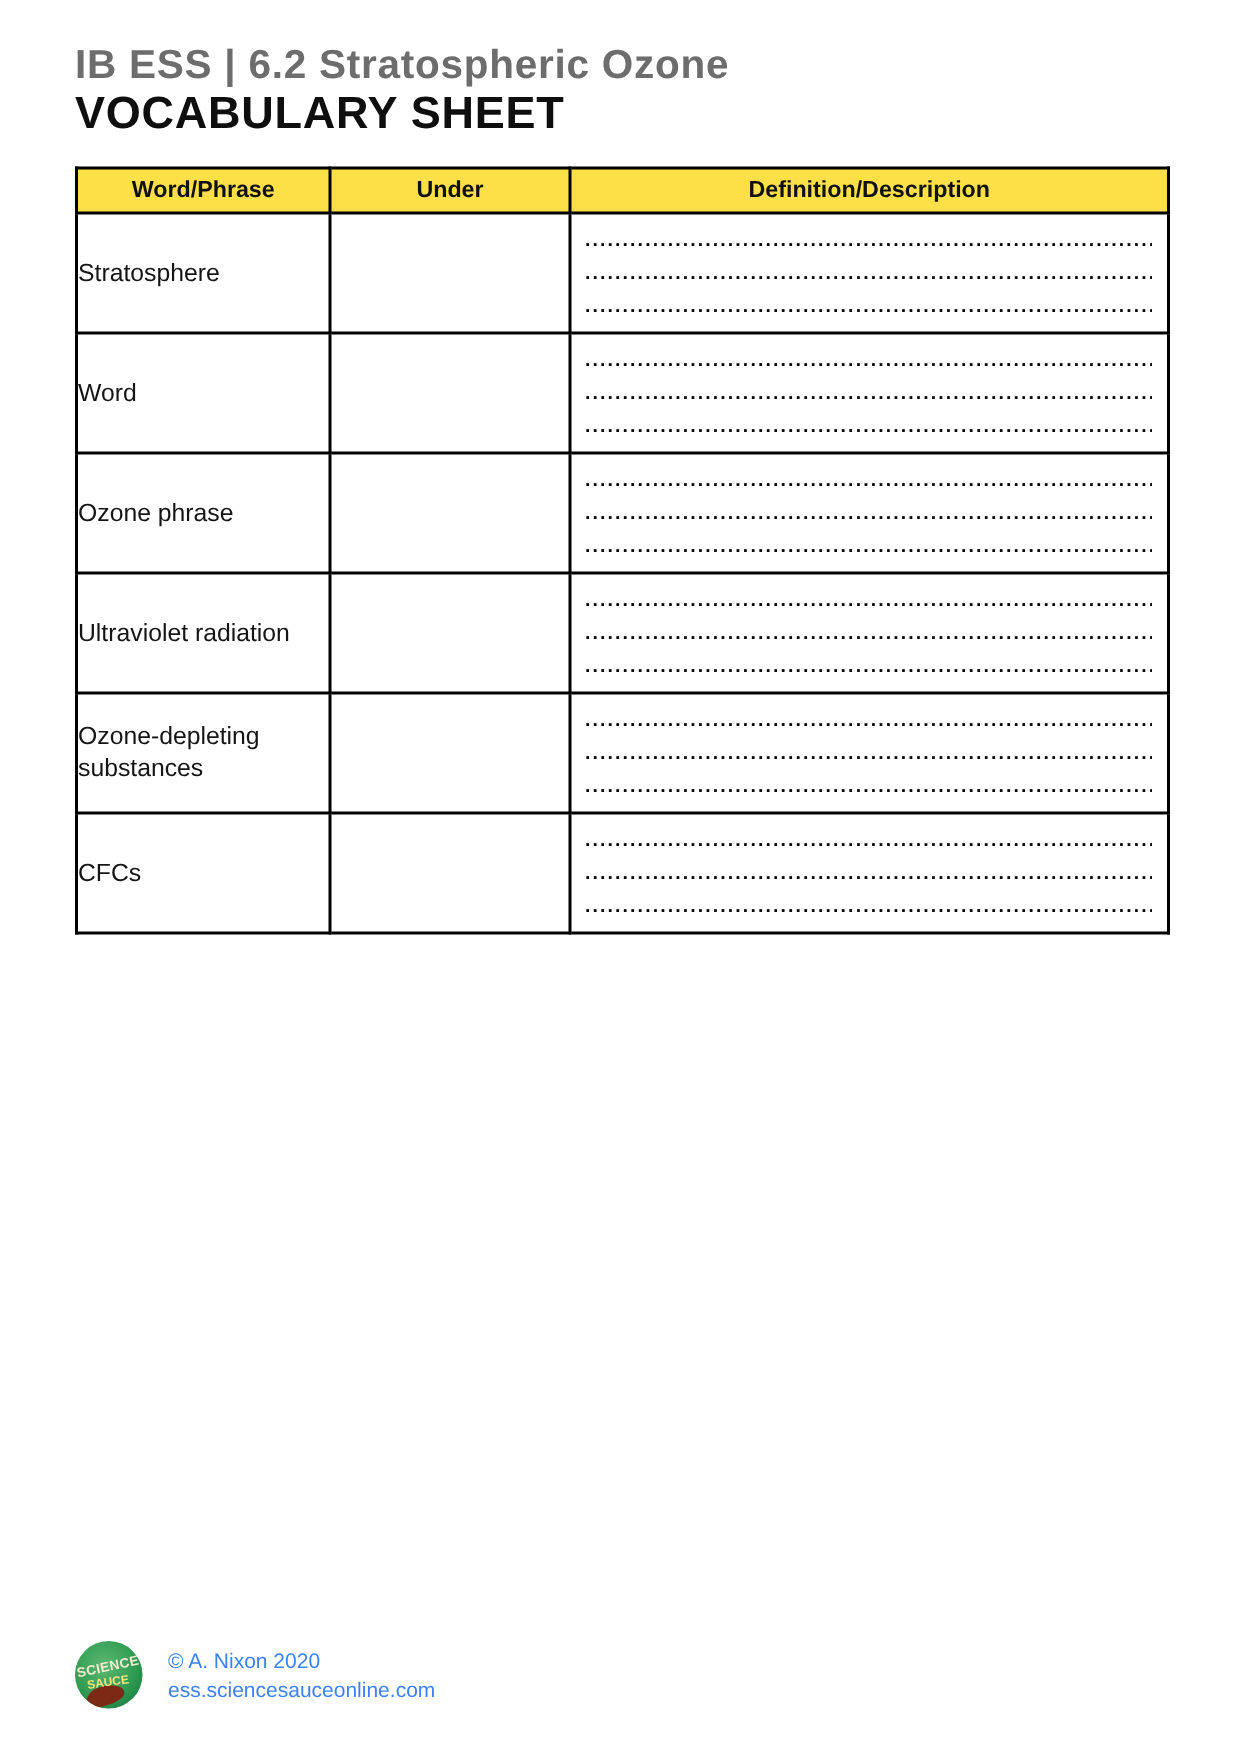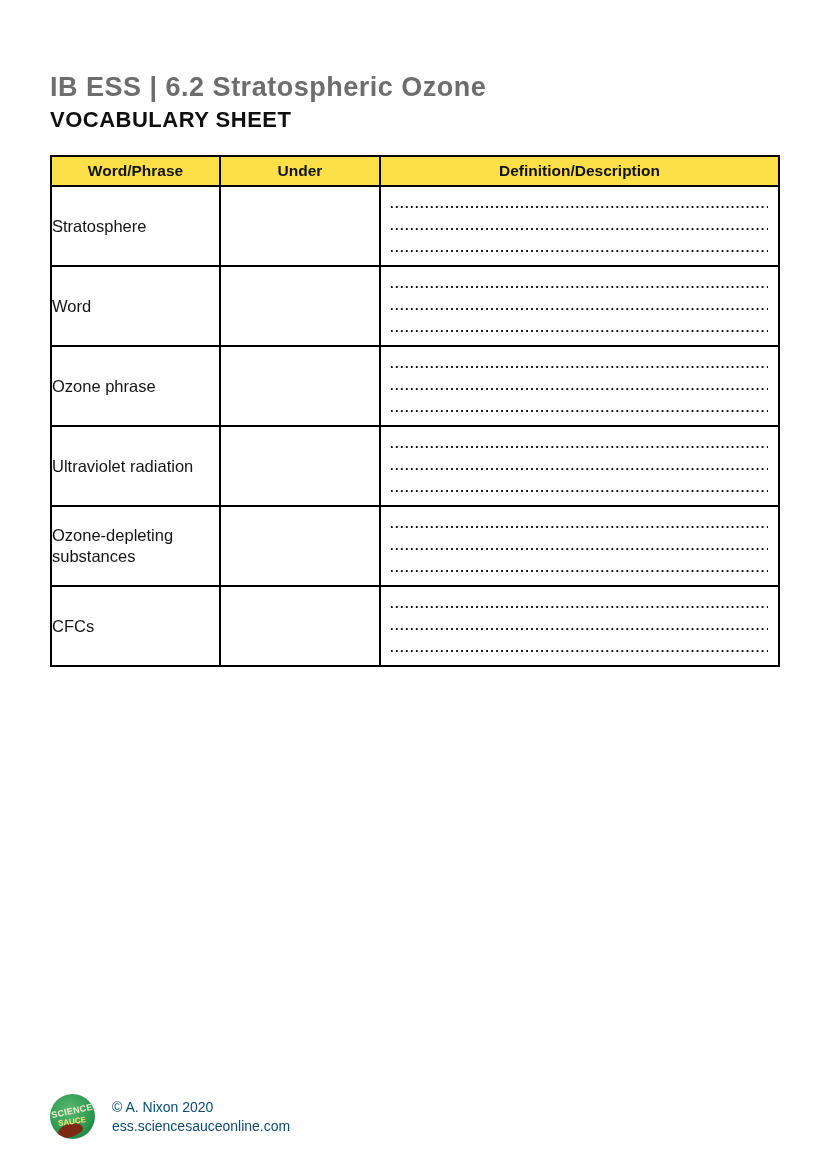--- a/index.html
+++ b/index.html
@@ -12,29 +12,29 @@
   }
   .page {
     position: relative;
     width: 826px; height: 1169px;
     overflow: hidden;
     background: #ffffff;
   }
   .content { padding: 0 50px; }
 
   .title-main {
-    margin: 0; padding-top: 72px;
+    margin: 0; padding-top: 28px;
     font-size: 27px; font-weight: bold;
     letter-spacing: 0.5px;
     color: #6d6d6d;
     line-height: 31px;
   }
   .title-sub {
     margin: 2px 0 0 0;
-    font-size: 22px; font-weight: bold;
+    font-size: 30px; font-weight: bold;
     letter-spacing: 0.5px;
     color: #0f0f0f;
     line-height: 29px;
   }
   .instructions {
     margin: 24px 0 0 0;
     font-size: 16.5px;
     line-height: 21.5px;
     color: #1f1f1f;
     max-width: 726px;
@@ -120,21 +120,21 @@
     position: relative;
     font-size: 8px; font-weight: bold;
     color: #f3e17a;
     transform: rotate(-8deg);
     line-height: 9px;
     margin-top: 1px;
   }
   .footer-text {
     font-size: 14px;
     line-height: 19px;
-    color: #0c4a6e;
+    color: #3b82f6;
   }
 </style>
 </head>
 <body>
 
 <div class="page">
   <div class="content">
     <h1 class="title-main">IB ESS | 6.2 Stratospheric Ozone</h1>
     <h2 class="title-sub">VOCABULARY SHEET</h2>
 

